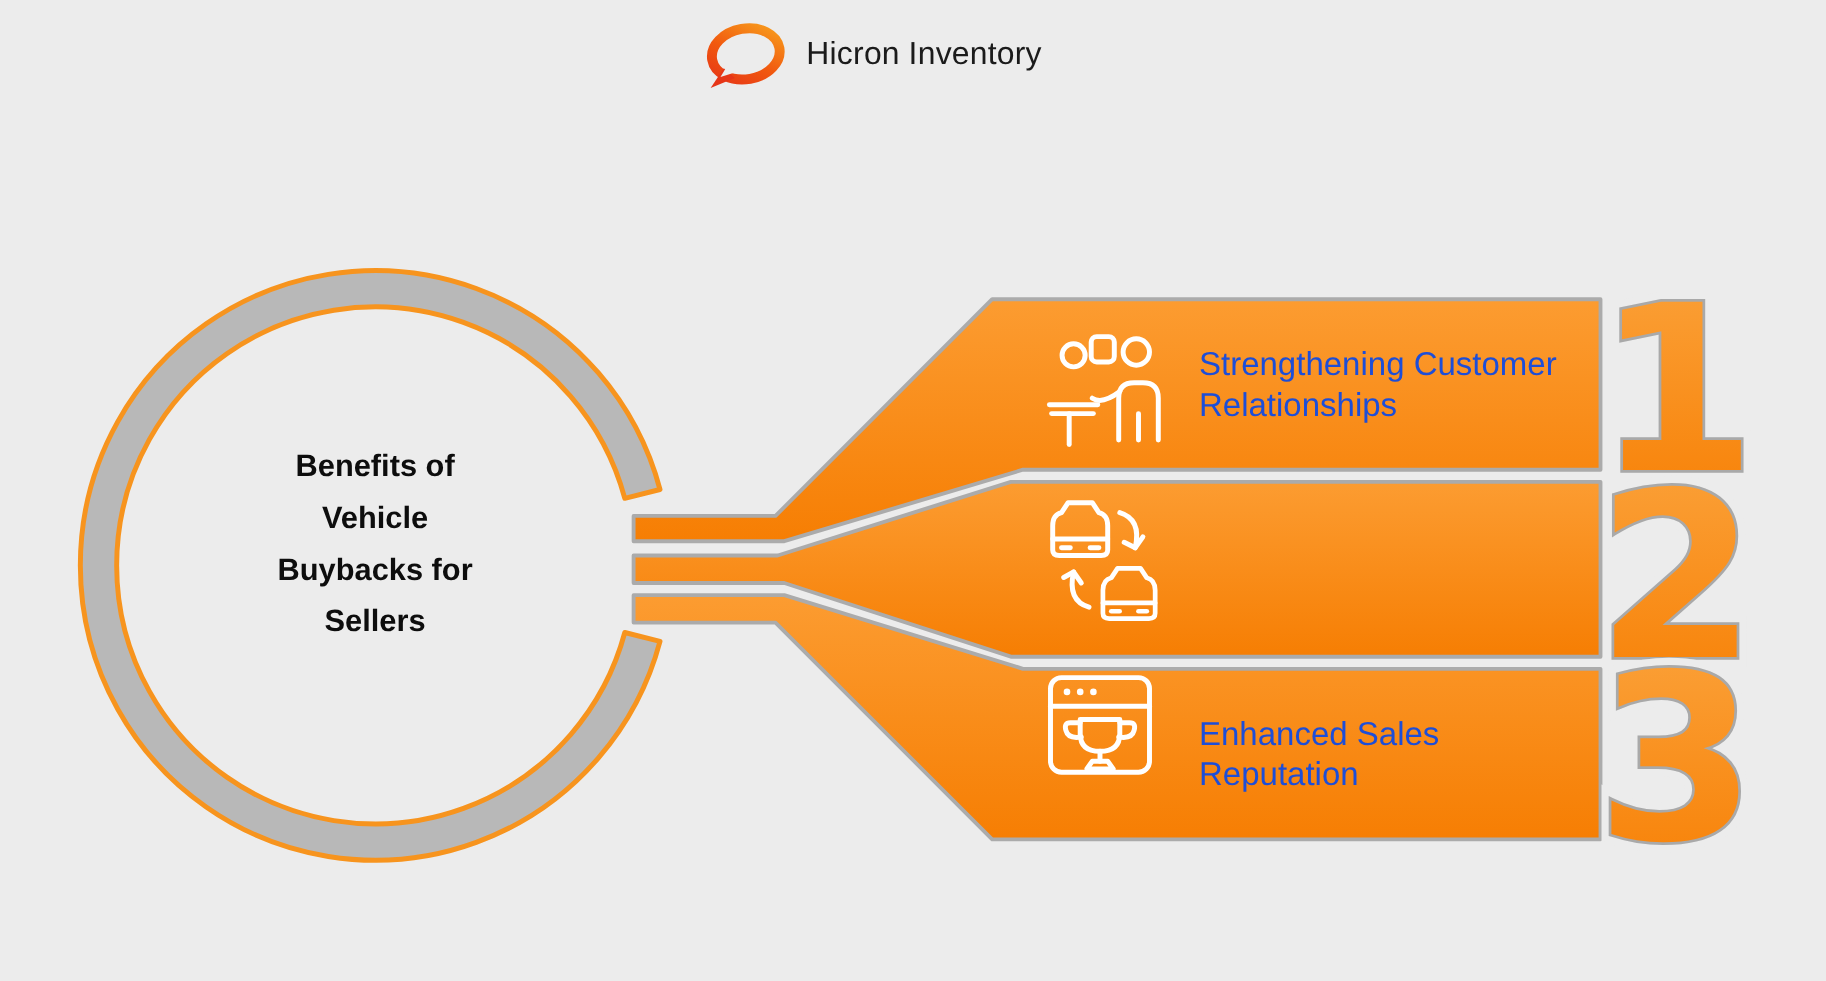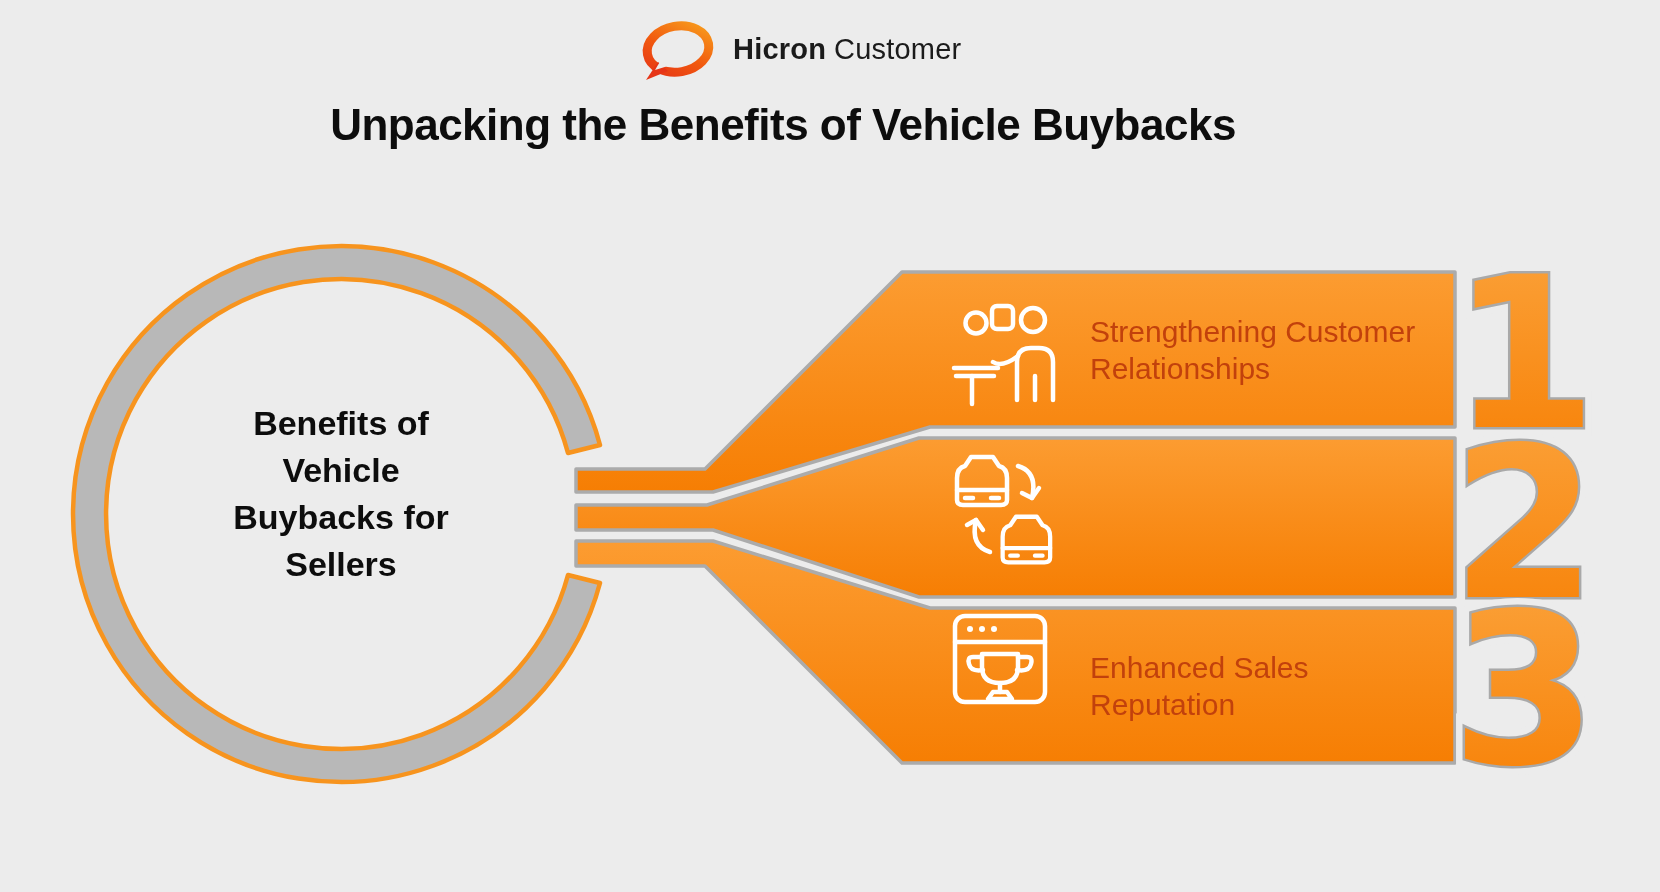--- a/index.html
+++ b/index.html
@@ -5,34 +5,34 @@
   html,body{margin:0;padding:0;background:#ECECEC;}
   .stage{
     position:relative;width:1660px;height:892px;background:#ECECEC;
     font-family:"Liberation Sans",sans-serif;overflow:hidden;
   }
   .art{position:absolute;left:0;top:0;}
   .logo-text{
     position:absolute;left:733px;top:33px;font-size:29px;color:#1b1b1b;
     letter-spacing:0.2px;white-space:nowrap;
   }
-  .logo-text .brand{font-weight:700;}
+  .logo-text .brand{font-weight:400;}
   .logo-text .suffix{font-weight:400;margin-left:8px;}
   .title{
     position:absolute;left:783px;top:100px;transform:translateX(-50%);
     font-size:44px;line-height:50px;font-weight:700;color:#0d0d0d;
     white-space:nowrap;letter-spacing:-0.5px;margin:0;
   }
   .hub-label{
     position:absolute;left:341px;top:400px;transform:translateX(-50%);
-    width:340px;text-align:center;font-size:34px;line-height:47px;
+    width:340px;text-align:center;font-size:28px;line-height:47px;
     font-weight:700;color:#0d0d0d;white-space:pre-line;
   }
   .banner-label{
-    position:absolute;left:1090px;width:380px;color:#c2410c;
+    position:absolute;left:1090px;width:380px;color:#1d4ed8;
     font-size:30px;line-height:37px;font-weight:400;white-space:pre-line;
   }
   .banner-label.b1{top:313px;}
   .banner-label.b2{top:481px;}
   .banner-label.b3{top:649px;}
   .num{
     font-family:"DejaVu Sans",sans-serif;font-weight:700;font-size:210px;
     paint-order:stroke;
   }
   .num-halo{stroke:#ECECEC;stroke-width:18px;fill:none;}
@@ -119,24 +119,23 @@
       <circle cx="39" cy="17" r="3" fill="#ffffff" stroke="none"></circle>
       <path d="M27,42 H63 V55 Q63,71 45,71 Q27,71 27,55 Z"></path>
       <path d="M27,45 H18 Q12,45 14,52 Q16,60 28,58"></path>
       <path d="M63,45 H72 Q78,45 76,52 Q74,60 62,58"></path>
       <path d="M45,71 V80"></path>
       <path d="M33,87 L38,80 H52 L57,87 Z"></path>
     </g>
   </svg>
 
   <div class="logo-text">
-    <span class="brand">Hicron</span><span class="suffix">Customer</span>
+    <span class="brand">Hicron</span><span class="suffix">Inventory</span>
   </div>
 
-  <h1 class="title">Unpacking the Benefits of Vehicle Buybacks</h1>
 
   <div class="hub-label">Benefits of
 Vehicle
 Buybacks for
 Sellers</div>
 
   <div class="banner-label b1">Strengthening Customer
 Relationships</div>
   <div class="banner-label b3">Enhanced Sales
 Reputation</div>

